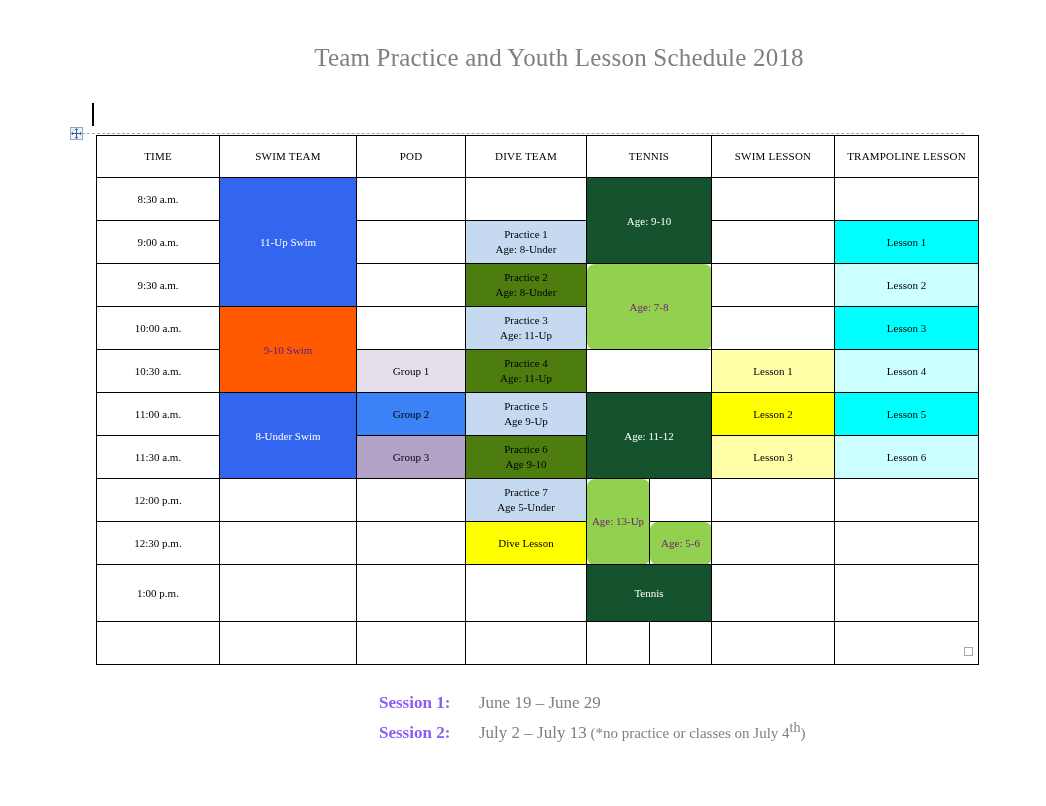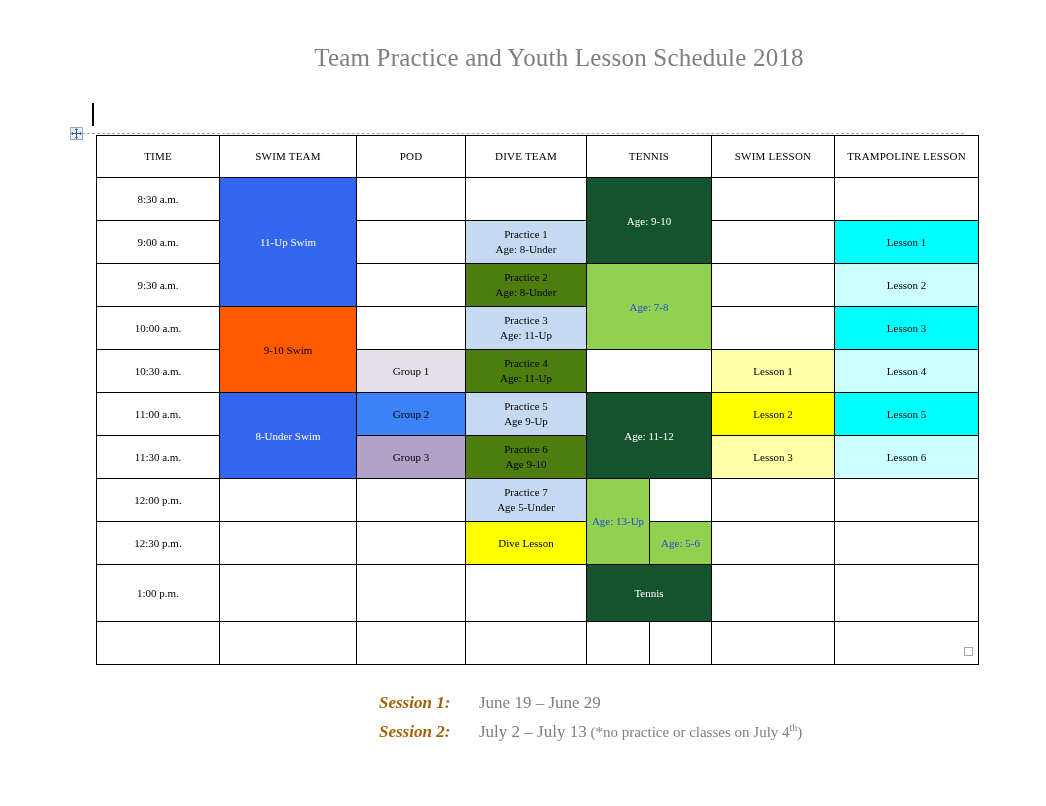--- a/index.html
+++ b/index.html
@@ -102,52 +102,51 @@
   td.time-cell {
     text-align: right;
     padding-right: 14px;
     vertical-align: top;
     padding-top: 3px;
   }
   td.two-line { line-height: 1.32; }
 
   
   .fill-royal      { background: #3366EE; color: #ffffff; }
-  .fill-orange     { background: #FF5A00; color: #000000; margin-left: 28px; }
+  .fill-orange     { background: #FF5A00; color: #4c1d95; margin-left: 28px; }
   .fill-lightblue  { background: #C5D9F1; margin-left: 16px; }
   .fill-medblue    { background: #4d7c0f; }
   .fill-pod1       { background: #E5DFEC; }
   .fill-pod2       { background: #3b82f6; }
   .fill-pod3       { background: #B3A2C7; }
   .fill-darkgreen  { background: #14532d; color: #ffffff; }
-  .fill-lightgreen { background: #92D050; color: #1d4ed8; }
+  .fill-lightgreen { background: #92D050; color: #701a75; border-radius: 8px; }
   .fill-yellow     { background: #FFFF00; }
   .fill-ltyellow   { background: #FFFFA8; }
   .fill-cyan       { background: #00FFFF; }
   .fill-ltcyan     { background: #CCFFFF; }
 
   
   #session-notes {
     position: absolute;
     left: 379px;
     top: 690px;
     font-size: 17px;
     color: #808080;
     line-height: 25px;
   }
   #session-notes .row { white-space: nowrap; }
   #session-notes .label {
     font-weight: bold;
-    color: #a16207;
+    color: #8b5cf6;
     display: inline-block;
     min-width: 100px;
-    font-style: italic;
   }
   #session-notes .note { font-size: 15px; }
-  #session-notes sup { font-size: 10px; }
+  #session-notes sup { font-size: 14px; }
 </style>
 </head>
 <body>
 
 <div id="doc-title">Team Practice and Youth Lesson Schedule 2018</div>
 
 <div id="text-caret"></div>
 
 <div id="table-move-handle">
   <svg width="11" height="11" viewBox="0 0 11 11" aria-hidden="true">

